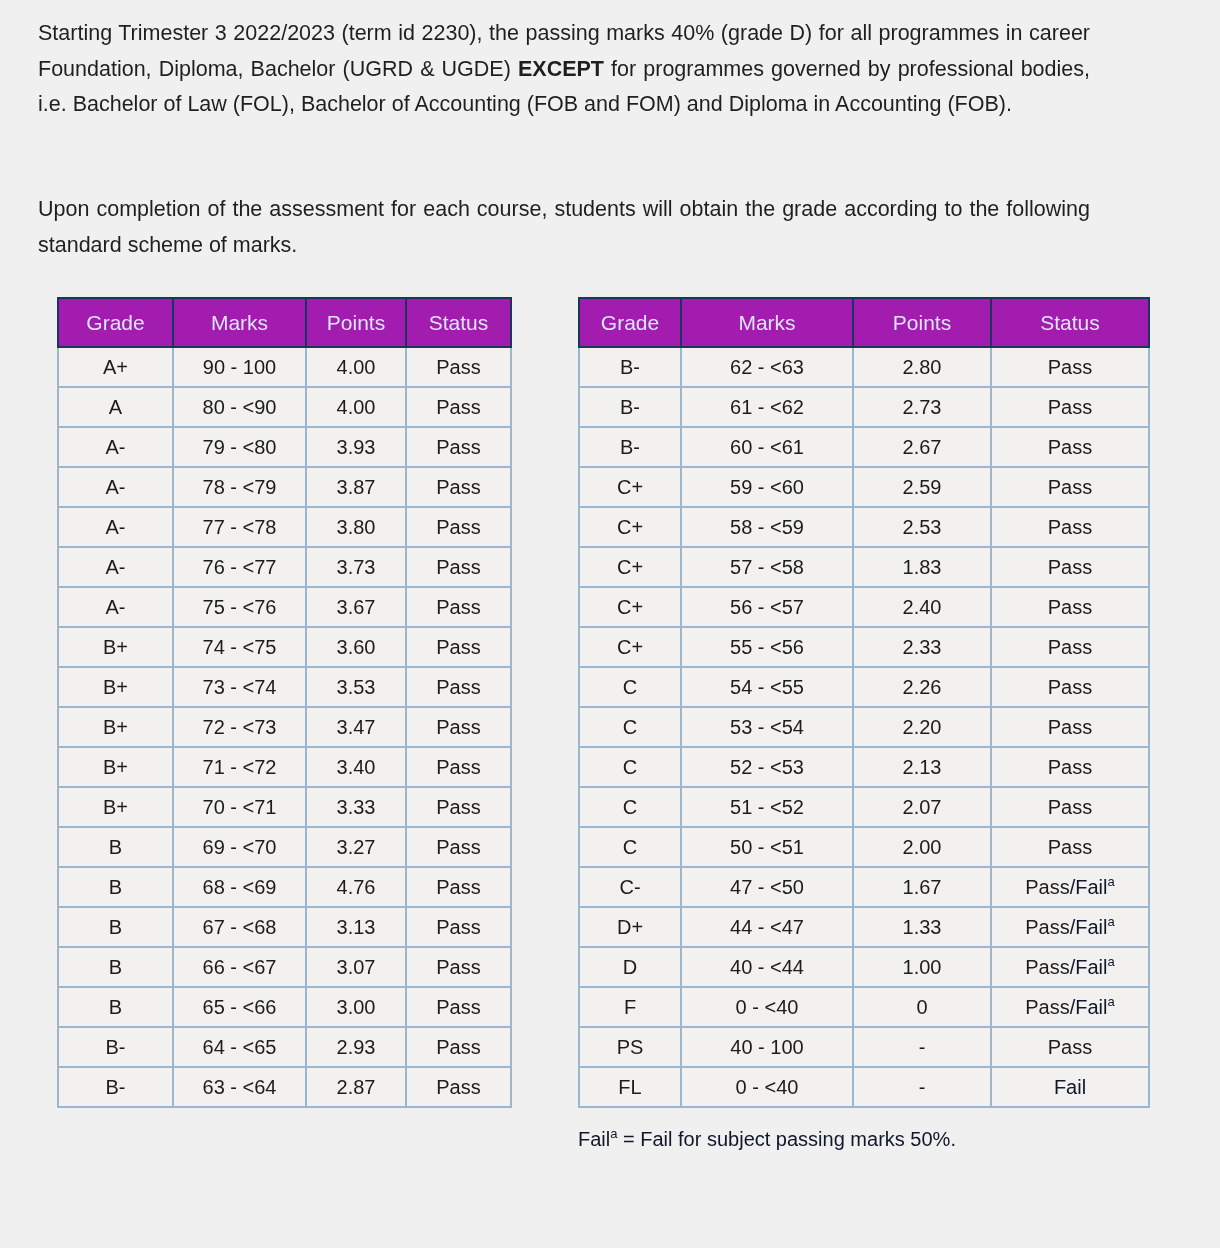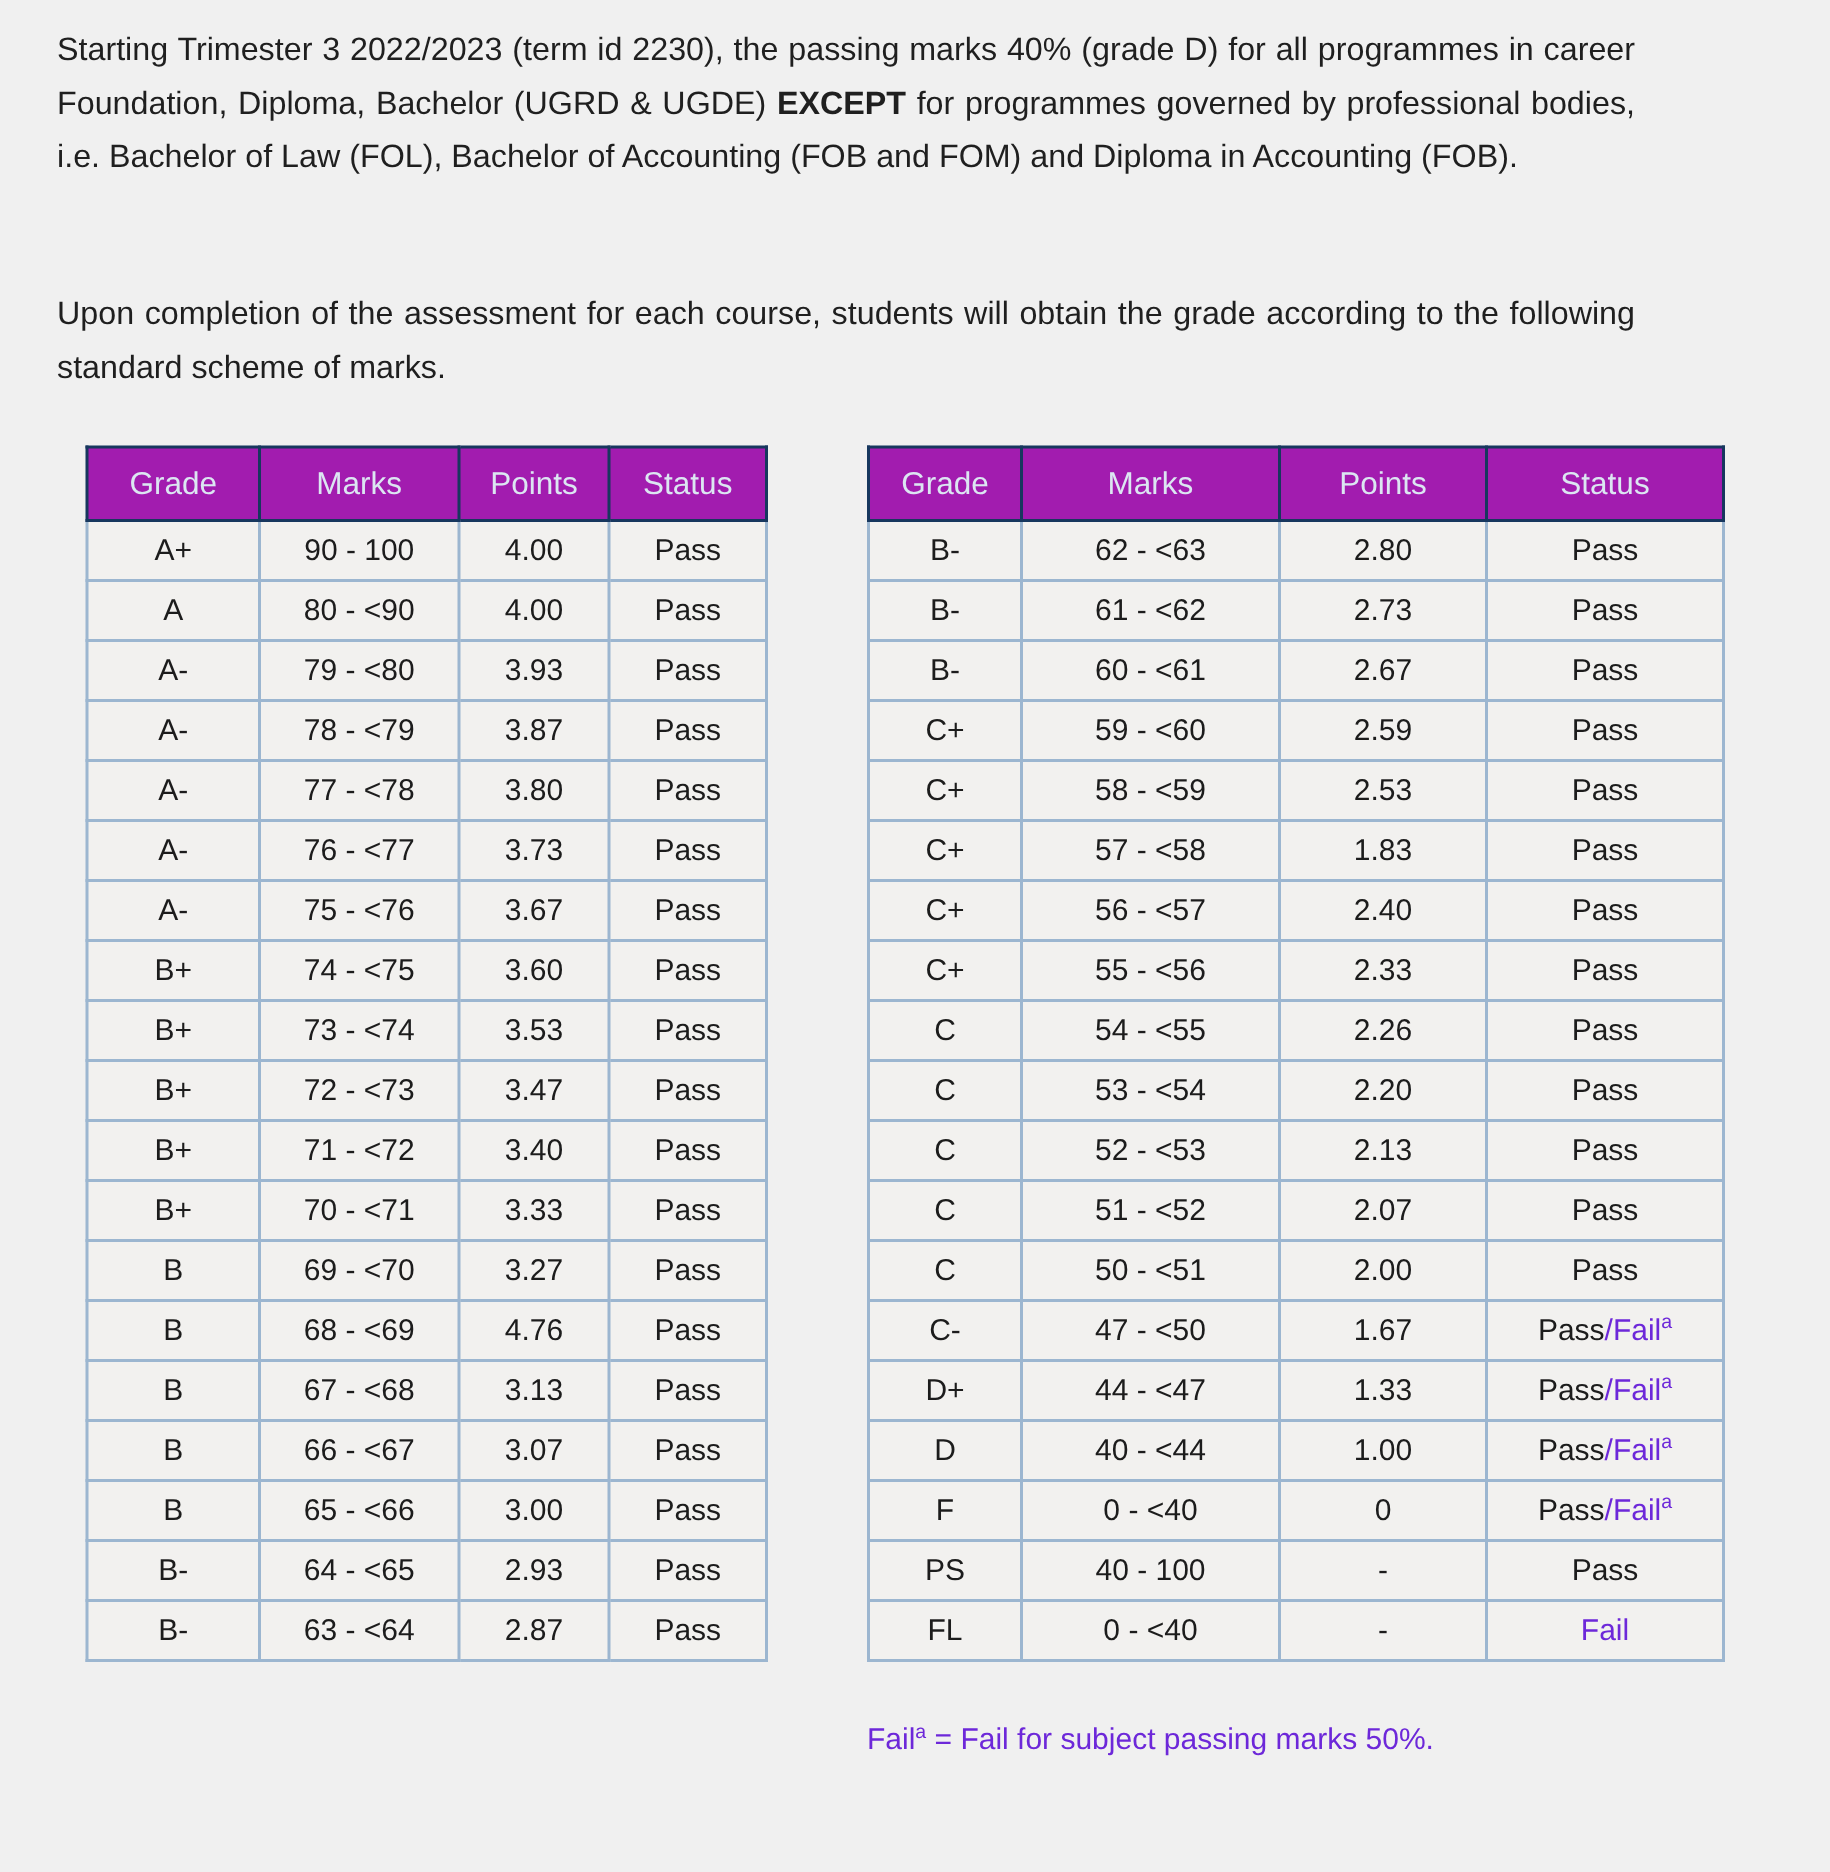--- a/index.html
+++ b/index.html
@@ -42,26 +42,26 @@
   table.grades th + th{border-left:2px solid #0e2a4c;}
 
   table.grades td{
     background:#f2f1ef;
     border:2px solid #9cb6d0;
     height:38px;text-align:center;
     font-size:20px;color:#1c1c1c;
     padding:0;
   }
   table.grades td sup{font-size:13px;line-height:0;}
-  .red{color:#6d28d9;}
+  .red{color:#0f172a;}
 
   
   .note{position:absolute;left:578px;top:1124px;font-size:20px;}
   .note-label{font-weight:bold;color:#111;line-height:26px;}
-  .note-body{color:#c23b42;line-height:30px;margin-top:21px;}
+  .note-body{color:#c23b42;line-height:30px;}
   .note-body sup{font-size:13px;line-height:0;}
 </style>
 </head>
 <body>
 
 <div class="page">
 
   <p class="para p1"><span>Starting Trimester 3 2022/2023 (term id 2230), the passing marks 40% (grade D) for all programmes in career Foundation, Diploma, Bachelor (UGRD &amp; UGDE) </span><b>EXCEPT</b><span> for programmes governed by professional bodies, i.e. Bachelor of Law (FOL), Bachelor of Accounting (FOB and FOM) and Diploma in Accounting (FOB).</span></p>
 
   <p class="para p2">Upon completion of the assessment for each course, students will obtain the grade according to the following standard scheme of marks.</p>

